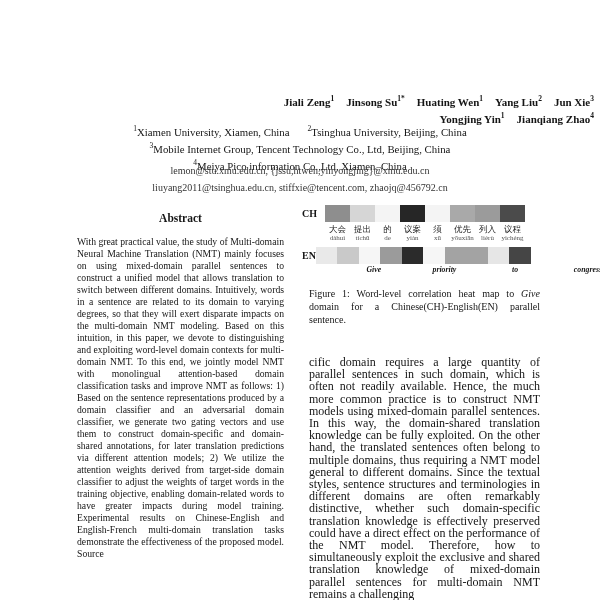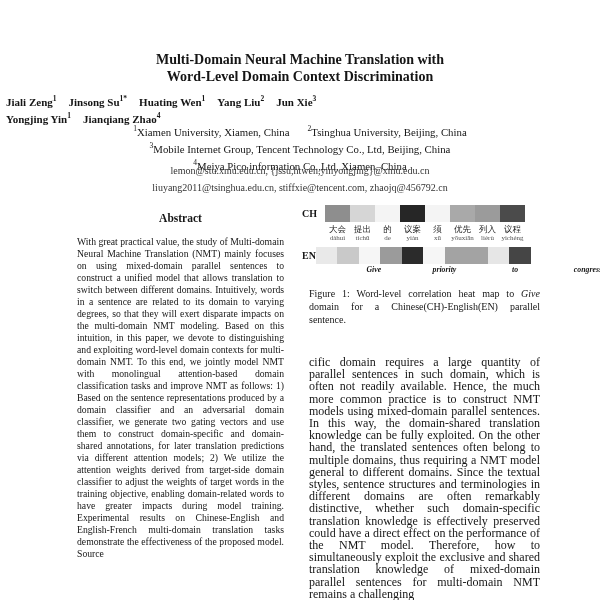--- a/index.html
+++ b/index.html
@@ -7,21 +7,21 @@
     position:relative; width:600px; height:600px; margin:0 auto;
     background:#ffffff; overflow:hidden;
     font-family:"Liberation Serif", serif; color:#151515;
   }
   .title-block {
     position:absolute; top:51px; left:0; right:0;
     text-align:center; font-weight:bold; font-size:14px; line-height:17px;
   }
   .authors-block {
     position:absolute; top:92px; left:0; right:0;
-    text-align:left; font-weight:bold; font-size:11px; line-height:13.5px;
+    text-align:right; font-weight:bold; font-size:11px; line-height:13.5px;
   }
   .author { margin:0 6px; white-space:nowrap; }
   sup { font-size:7.5px; }
   .affils-block {
     position:absolute; top:122px; left:0; right:0;
     text-align:center; font-size:10.8px; line-height:13.8px;
   }
   .affil-item { margin:0 9px; white-space:nowrap;text-align:center; }
   .emails-block {
     position:absolute; top:163px; left:0; right:0; text-align:center;
@@ -60,24 +60,20 @@
   .body-text {
     position:absolute; left:309px; top:356px; width:231px;
     font-size:12px; line-height:12.2px; text-align:justify;
   }
 </style>
 </head>
 <body>
 
 <div class="page">
 
-  <div class="title-block">
-    <div>Multi-Domain Neural Machine Translation with</div>
-    <div>Word-Level Domain Context Discrimination</div>
-  </div>
 
   <div class="authors-block">
     <div id="authors-row1"><span class="author">Jiali Zeng<sup>1</sup></span><span class="author">Jinsong Su<sup>1*</sup></span><span class="author">Huating Wen<sup>1</sup></span><span class="author">Yang Liu<sup>2</sup></span><span class="author">Jun Xie<sup>3</sup></span></div>
     <div id="authors-row2"><span class="author">Yongjing Yin<sup>1</sup></span><span class="author">Jianqiang Zhao<sup>4</sup></span></div>
   </div>
 
   <div class="affils-block">
     <div id="affil-row1"><span class="affil-item"><sup>1</sup>Xiamen University, Xiamen, China</span><span class="affil-item"><sup>2</sup>Tsinghua University, Beijing, China</span></div>
     <div id="affil-row2"><span class="affil-item"><sup>3</sup>Mobile Internet Group, Tencent Technology Co., Ltd, Beijing, China</span></div>
     <div id="affil-row3"><span class="affil-item"><sup>4</sup>Meiya Pico information Co.,Ltd, Xiamen, China</span></div>

